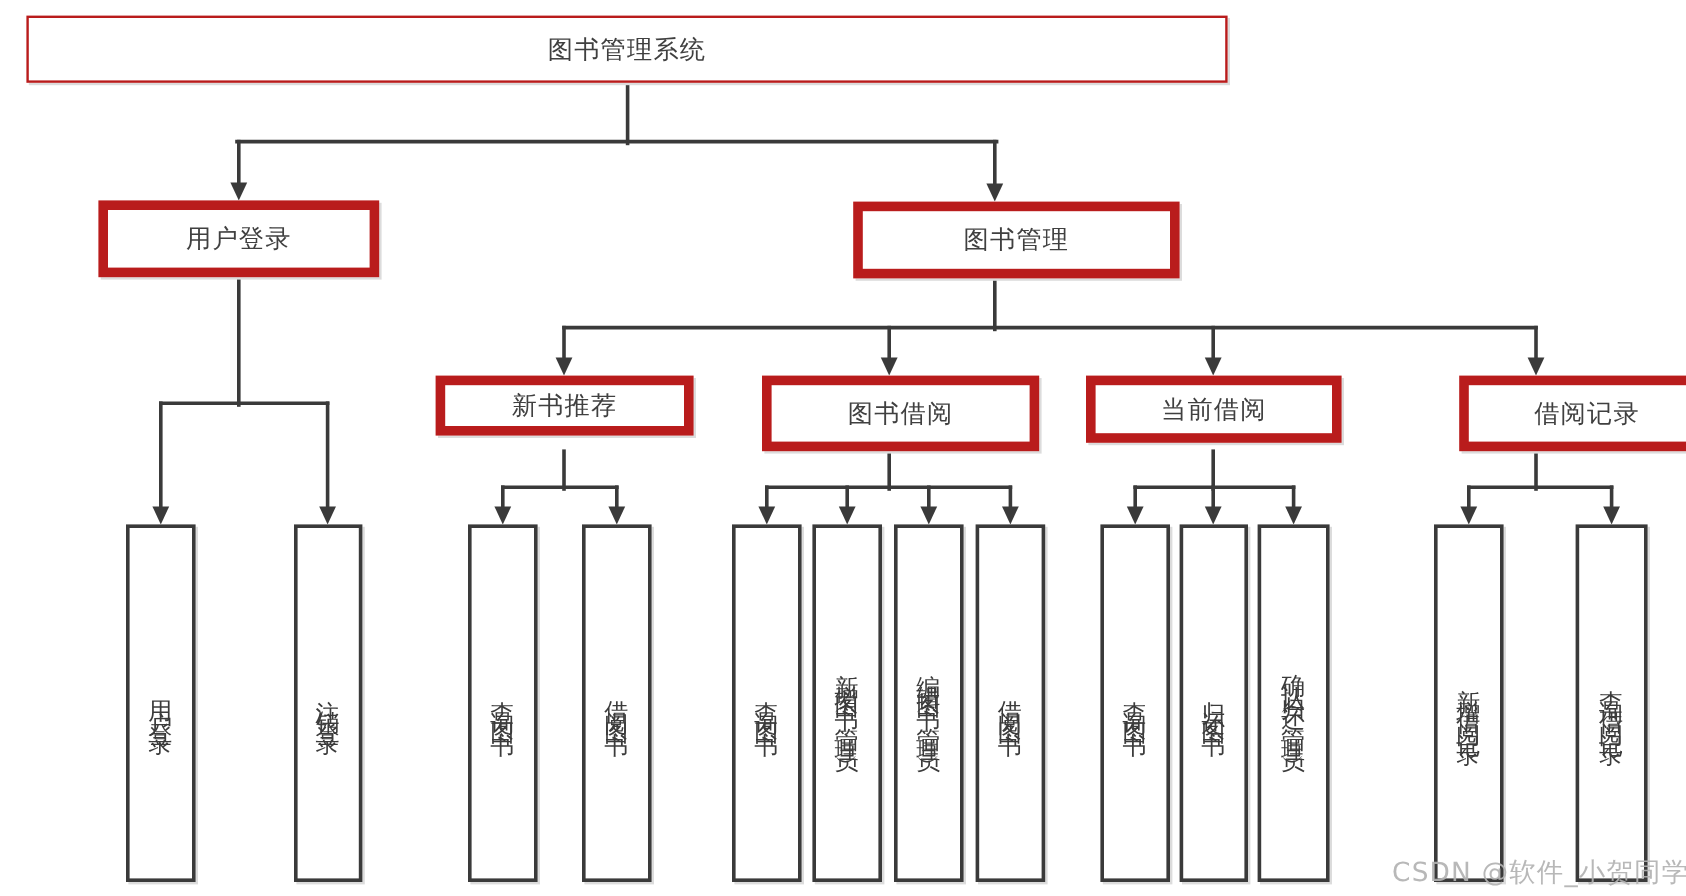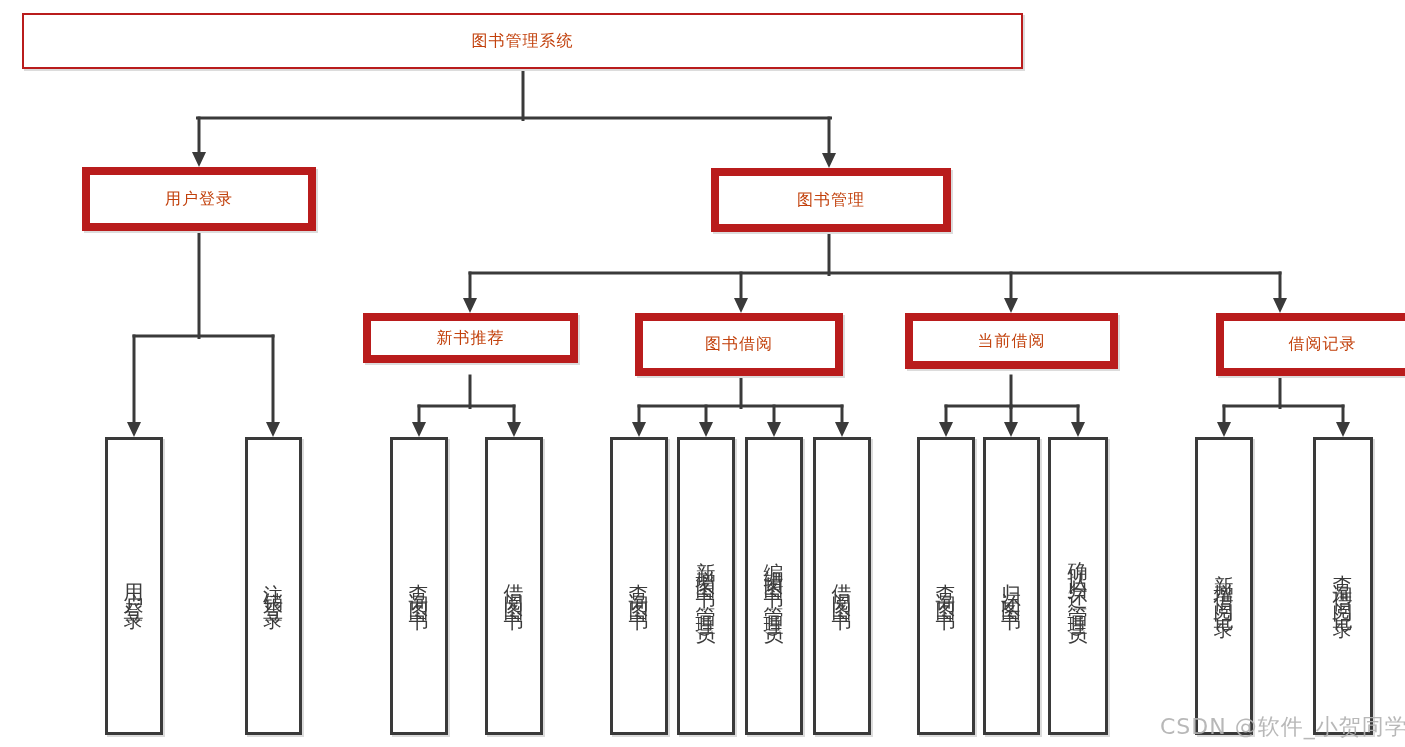--- a/index.html
+++ b/index.html
@@ -18,22 +18,22 @@
     z-index: 1;
   }
   .hbox {
     position: absolute;
     box-sizing: border-box;
     border: 8px solid #b91c1c;
     background: #ffffff;
     display: flex;
     align-items: center;
     justify-content: center;
-    font-size: 16px;
-    color: #c2410c;
+    font-size: 21px;
+    color: #404040;
     letter-spacing: 1px;
     z-index: 2;
     box-shadow: 2px 2px 0 #dcdcdc;
   }
   .hbox.root { border-width: 2px; }
   .vbox {
     position: absolute;
     box-sizing: border-box;
     border: 3px solid #3a3a3a;
     background: #ffffff;
@@ -142,24 +142,24 @@
         <line x1="1343" y1="406" x2="1343" y2="423"></line>
         <polygon stroke="none" points="1336,422 1350,422 1343,437"></polygon>
       </g>
 
     </g>
   </svg>
 
   <div class="hbox root" style="left:22px; top:13px; width:1001px; height:56px;">图书管理系统</div>
 
   <div class="hbox" style="left:82px; top:167px; width:234px; height:64px;">用户登录</div>
-  <div class="hbox" style="left:711px; top:168px; width:240px; height:64px;">图书管理</div>
+  <div class="hbox" style="left:711px; top:168px; width:272px; height:64px;">图书管理</div>
 
   <div class="hbox" style="left:363px; top:313px; width:215px; height:50px;">新书推荐</div>
-  <div class="hbox" style="left:635px; top:313px; width:208px; height:63px;font-family:Liberation Serif, serif;">图书借阅</div>
+  <div class="hbox" style="left:635px; top:313px; width:231px; height:63px;font-family:Liberation Serif, serif;">图书借阅</div>
   <div class="hbox" style="left:905px; top:313px; width:213px; height:56px;">当前借阅</div>
   <div class="hbox" style="left:1173px; top:313px; width:213px; height:63px;margin-left:43px;">借阅记录</div>
 
   <div class="vbox" style="left:105px; top:437px; width:58px; height:298px;">
     <span class="vtext">用户登录</span>
   </div>
   <div class="vbox" style="left:245px; top:437px; width:57px; height:298px;">
     <span class="vtext">注销登录</span>
   </div>
 

